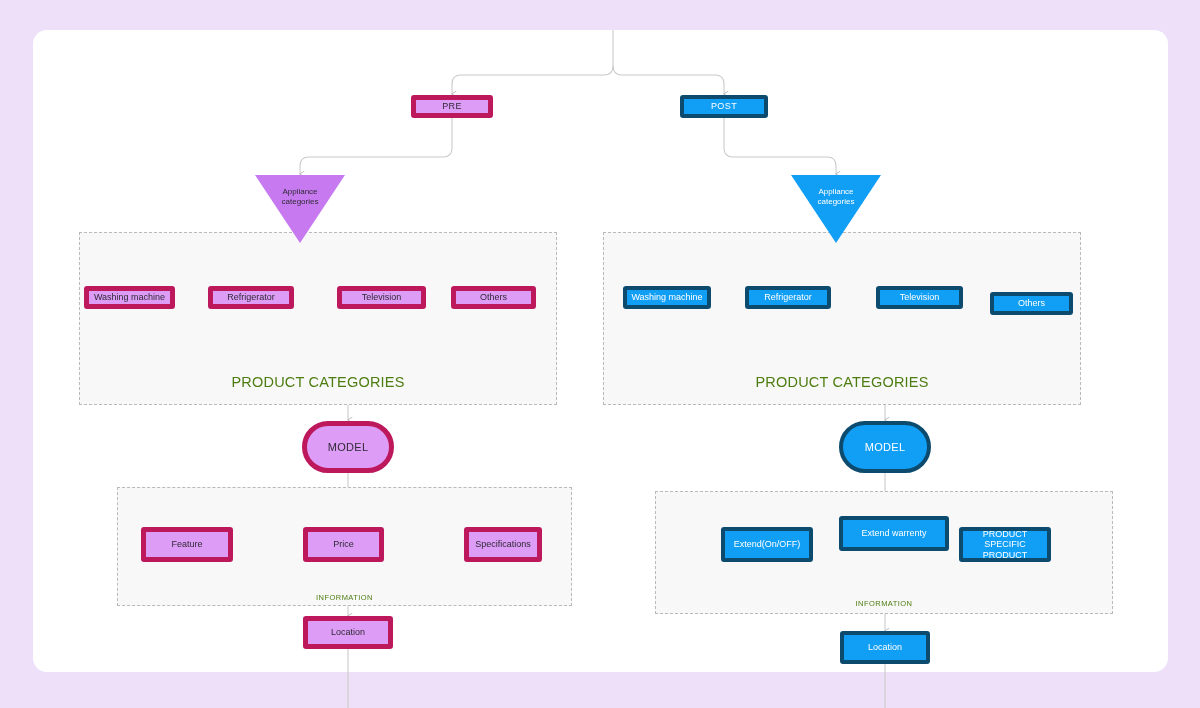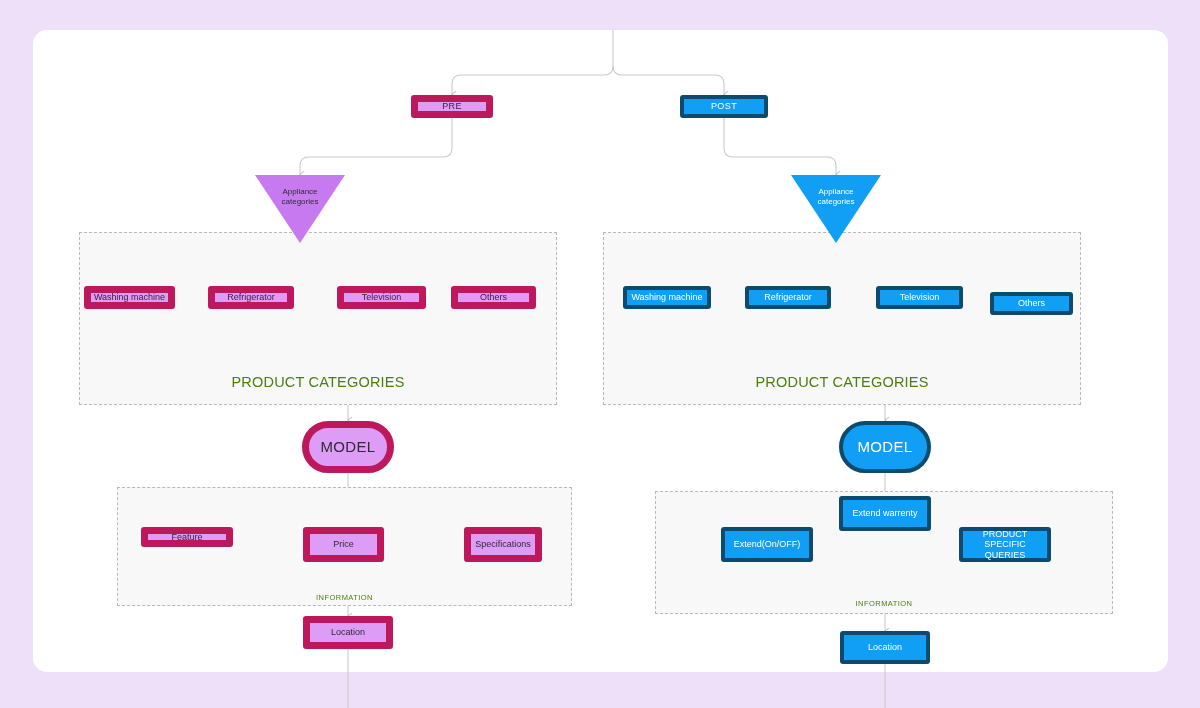--- a/index.html
+++ b/index.html
@@ -21,33 +21,33 @@
   .node{
     position:absolute;
     display:flex;align-items:center;justify-content:center;
     text-align:center;
     box-sizing:border-box;
     line-height:1.18;
   }
   
   .pre{
     background:#dd9cf5;
-    border:7px solid #be185d;
+    border:5px solid #be185d;
     color:#2f2a36;
   }
   
   .post{
     background:#119ef5;
     border:4px solid #0c4a6e;
     color:#ffffff;
   }
   .rect{border-radius:3px;}
   .catbox{border-radius:3px;font-size:9px;}
   .infobox{border-radius:3px;font-size:9px;}
-  .pill{border-radius:26px;font-size:15px;letter-spacing:.3px;}
+  .pill{border-radius:26px;font-size:11px;letter-spacing:.3px;}
   .head{font-size:9px;letter-spacing:.4px;}
 
   
   .tri{
     position:absolute;
     clip-path:polygon(0% 0%,100% 0%,50% 100%);
     display:flex;align-items:flex-start;justify-content:center;
     font-size:8px;line-height:1.25;text-align:center;
     padding-top:12px;box-sizing:border-box;
   }
@@ -160,21 +160,21 @@
     </span>
   </div>
 
   <div class="node catbox pre" style="left:84px;top:286px;width:91px;height:23px;">Washing machine</div>
   <div class="node catbox pre" style="left:208px;top:286px;width:86px;height:23px;">Refrigerator</div>
   <div class="node catbox pre" style="left:337px;top:286px;width:89px;height:23px;">Television</div>
   <div class="node catbox pre" style="left:451px;top:286px;width:85px;height:23px;">Others</div>
 
   <div class="node pill pre" style="left:302px;top:421px;width:92px;height:52px;">MODEL</div>
 
-  <div class="node infobox pre" style="left:141px;top:527px;width:92px;height:20px;">Feature</div>
+  <div class="node infobox pre" style="left:141px;top:527px;width:92px;height:35px;">Feature</div>
   <div class="node infobox pre" style="left:303px;top:527px;width:81px;height:35px;">Price</div>
   <div class="node infobox pre" style="left:464px;top:527px;width:78px;height:35px;">Specifications</div>
 
   <div class="node infobox pre" style="left:303px;top:616px;width:90px;height:33px;">Location</div>
 
   <div class="node rect post head" style="left:680px;top:95px;width:88px;height:23px;">POST</div>
 
   <div class="tri post" style="left:791px;top:175px;width:90px;height:68px;">
     <span style="display:block;">
       <span>Appliance</span><br>
@@ -183,23 +183,23 @@
   </div>
 
   <div class="node catbox post" style="left:623px;top:286px;width:88px;height:23px;">Washing machine</div>
   <div class="node catbox post" style="left:745px;top:286px;width:86px;height:23px;">Refrigerator</div>
   <div class="node catbox post" style="left:876px;top:286px;width:87px;height:23px;">Television</div>
   <div class="node catbox post" style="left:990px;top:292px;width:83px;height:23px;">Others</div>
 
   <div class="node pill post" style="left:839px;top:421px;width:92px;height:52px;">MODEL</div>
 
   <div class="node infobox post" style="left:721px;top:527px;width:92px;height:35px;">Extend(On/OFF)</div>
-  <div class="node infobox post" style="left:839px;top:496px;width:92px;height:35px;">Extend warrenty</div>
+  <div class="node infobox post" style="left:839px;top:516px;width:110px;height:35px;">Extend warrenty</div>
   <div class="node infobox post" style="left:959px;top:527px;width:92px;height:35px;">
     <span style="display:block;">
       <span>PRODUCT SPECIFIC</span><br>
-      <span>QUERIES</span>
+      <span>PRODUCT</span>
     </span>
   </div>
 
   <div class="node infobox post" style="left:840px;top:631px;width:90px;height:33px;">Location</div>
 
 </div>
 
 </body></html>

